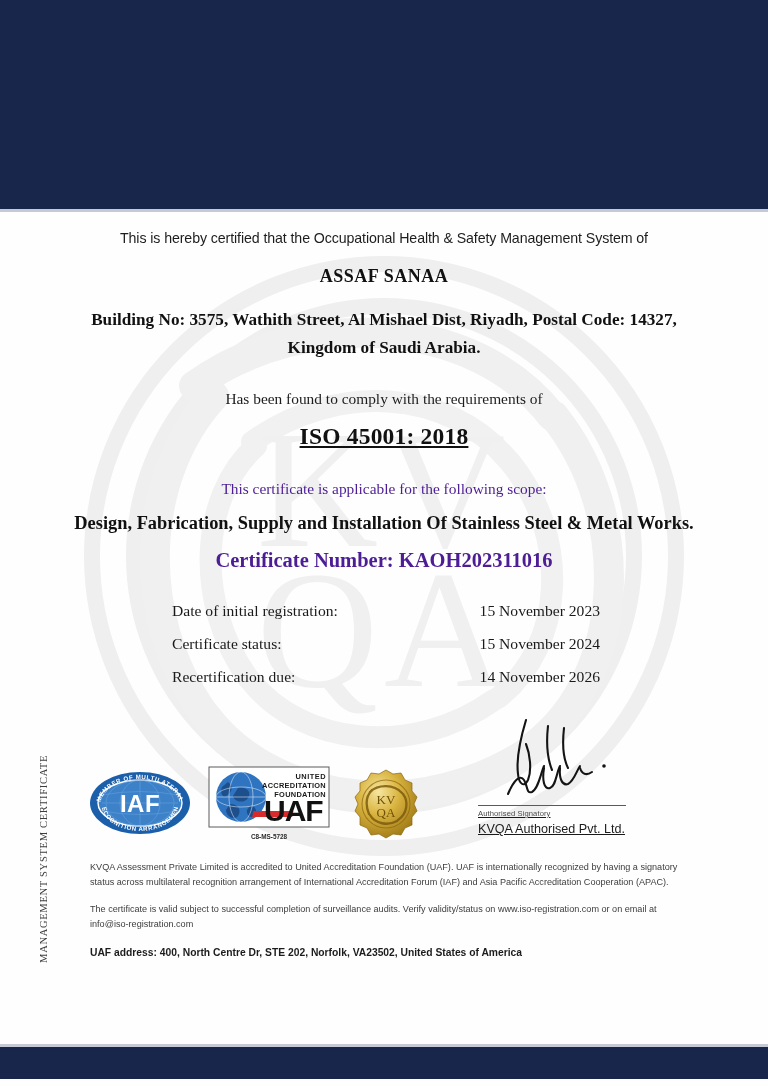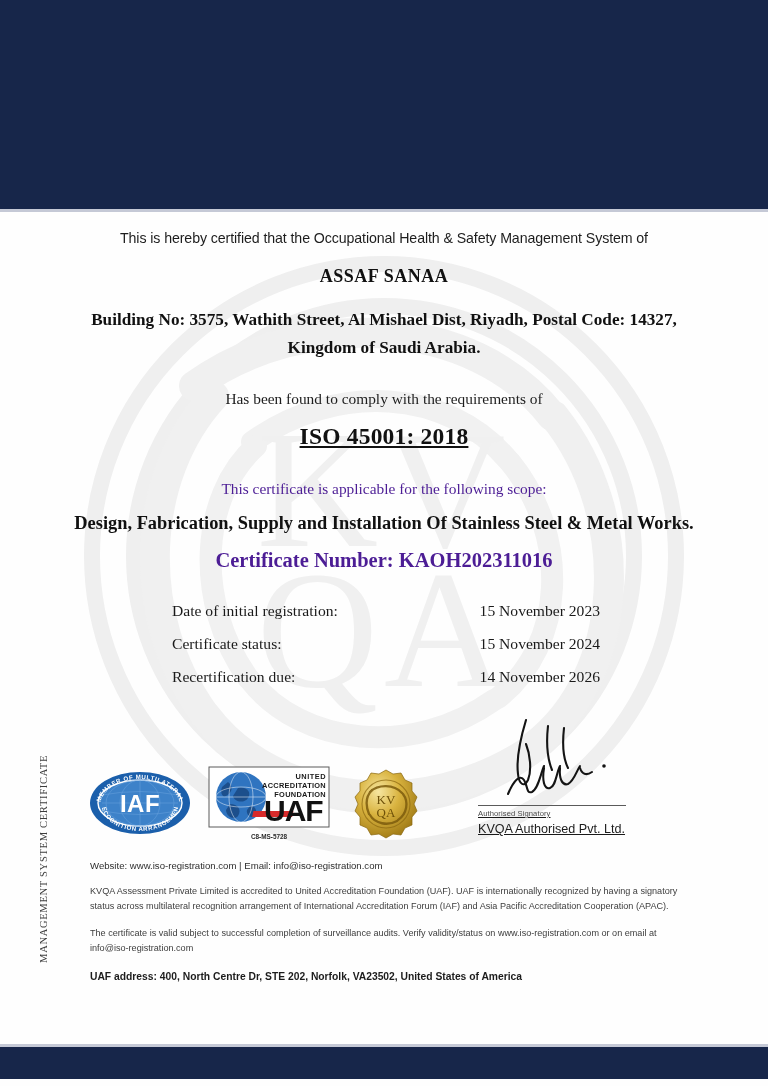--- a/index.html
+++ b/index.html
@@ -471,21 +471,20 @@
         <path d="M47 53 C 38 58, 25 56, 20 47"></path>
         <path d="M19 46 C 15 36, 16 28, 22 22"></path>
       </g>
       <text x="36" y="36" text-anchor="middle" font-family="Liberation Serif, serif" font-size="13" fill="#6e5109">KV</text>
       <text x="36" y="49" text-anchor="middle" font-family="Liberation Serif, serif" font-size="13" fill="#6e5109">QA</text>
     </svg>
 
   </div>
 
   <div class="footer">
-    <div class="footer-contact">Website: www.iso-registration.com | Email: info@iso-registration.com</div>
     <div class="footer-para">KVQA Assessment Private Limited is accredited to United Accreditation Foundation (UAF). UAF is internationally recognized by having a signatory status across multilateral recognition arrangement of International Accreditation Forum (IAF) and Asia Pacific Accreditation Cooperation (APAC).</div>
     <div class="footer-para">The certificate is valid subject to successful completion of surveillance audits. Verify validity/status on www.iso-registration.com or on email at info@iso-registration.com</div>
     <div class="footer-address">UAF address: 400, North Centre Dr, STE 202, Norfolk, VA23502, United States of America</div>
   </div>
 
   <div class="bottom-rule"></div>
   <div class="bottom-bar"></div>
 
 </div>
 

